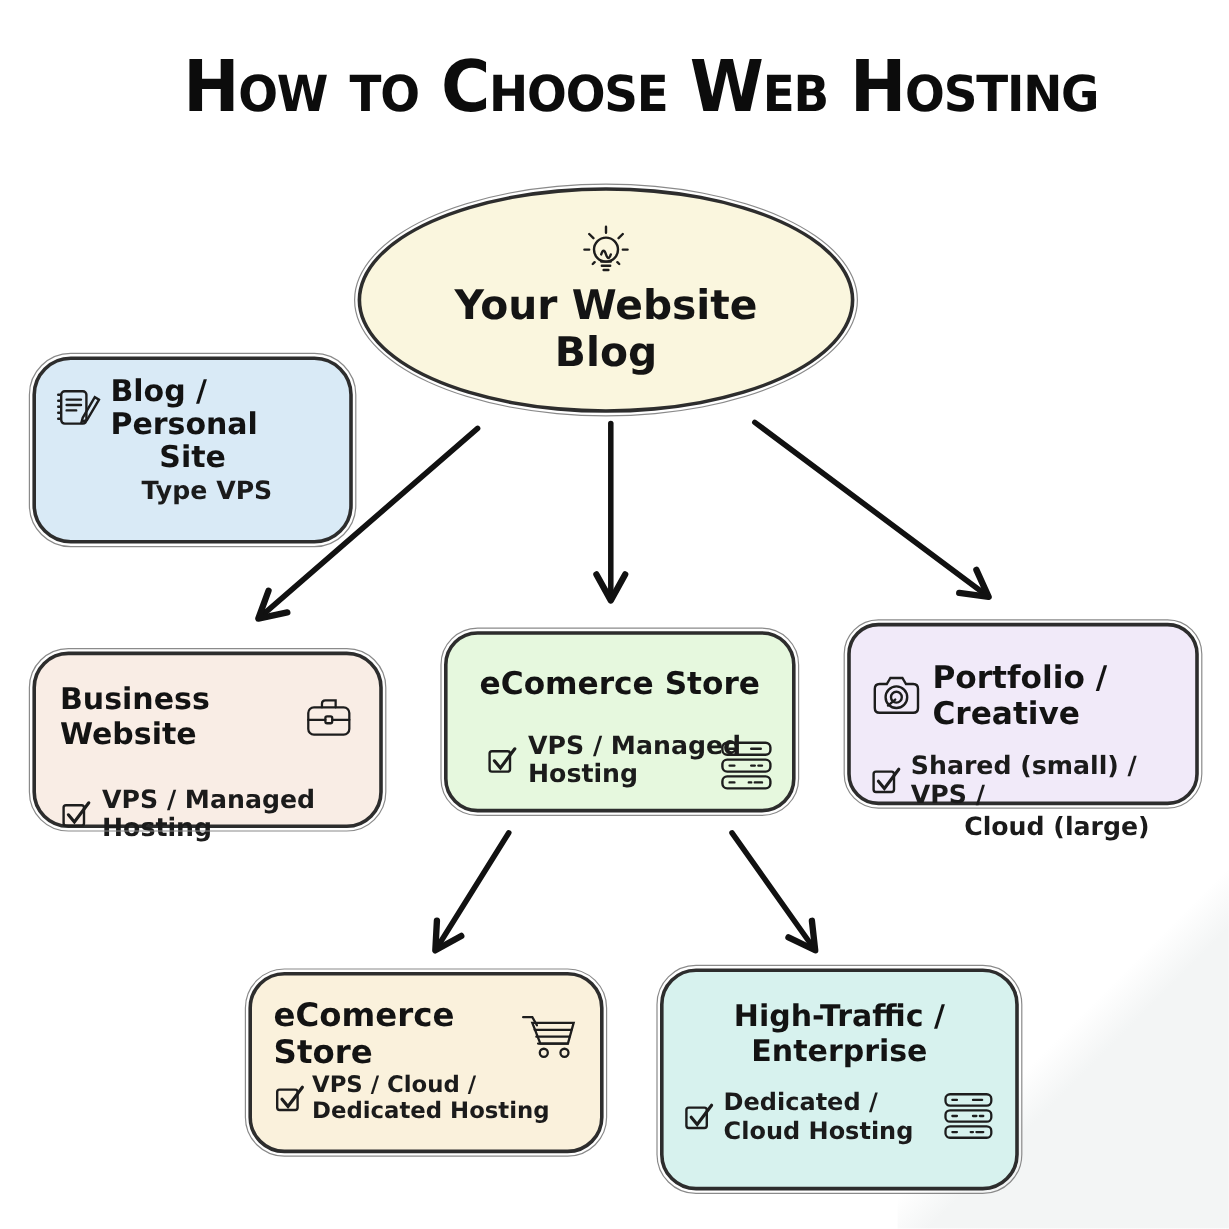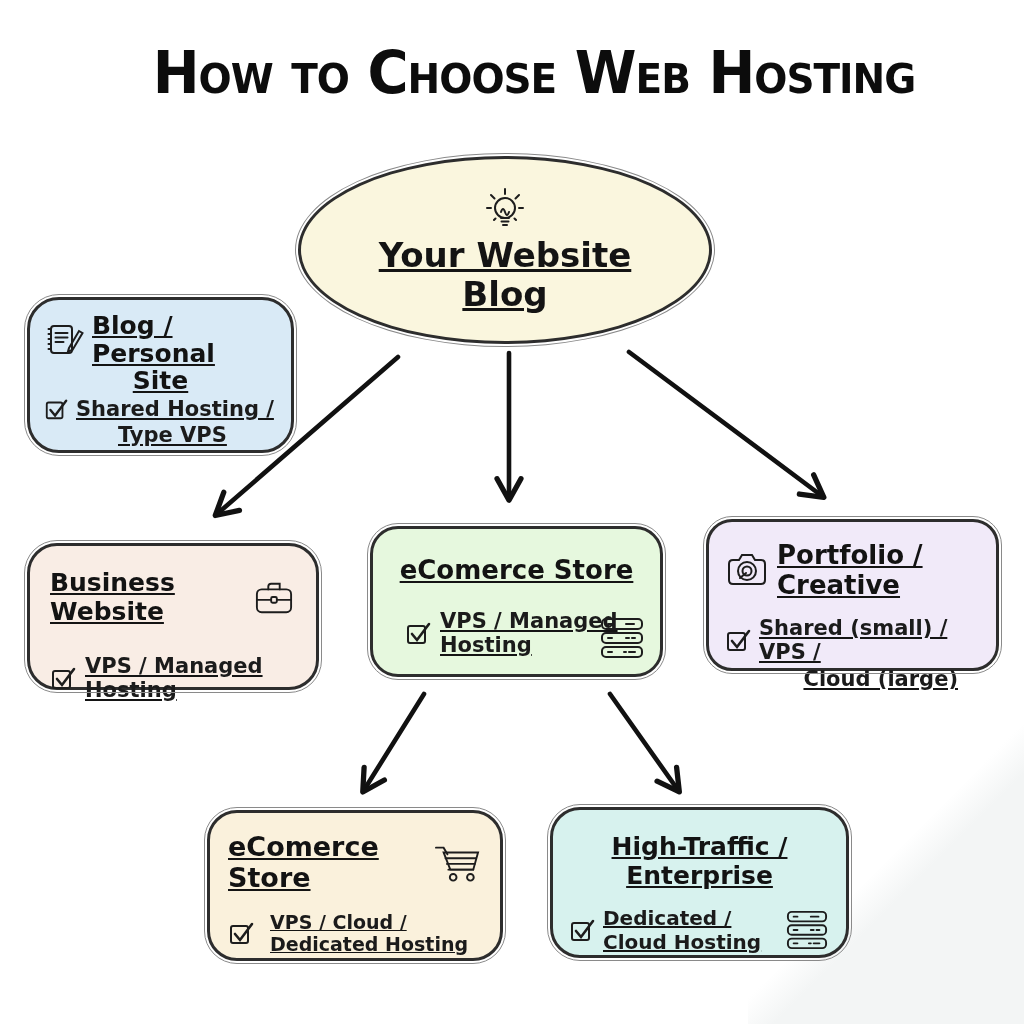--- a/index.html
+++ b/index.html
@@ -14,35 +14,35 @@
   }
   .title {
     position:absolute; top:40px; left:0; width:100%; margin:0;
     text-align:center; font-size:56px; font-weight:bold; font-variant:small-caps;
     letter-spacing:-1px; color:#0c0c0c; transform:scaleY(1.06);
   }
   .arrows { position:absolute; left:0; top:0; width:1024px; height:1024px; pointer-events:none; }
 
   .node {
     position:absolute; box-sizing:border-box;
-    border:3px solid #2d2d2d; outline:1.5px solid #8a8a8a; outline-offset:2.5px;text-decoration:underline;
+    border:3px solid #2d2d2d; outline:1.5px solid #8a8a8a; outline-offset:2.5px;
   }
   .ellipse {
     left:298px; top:156px; width:414px; height:188px; border-radius:50%;
     background:#FAF6DE; display:flex; flex-direction:column; align-items:center; justify-content:center;
   }
   .ellipse .label { font-size:34px; font-weight:bold; line-height:1.15; text-align:center; margin-top:2px; }
   .icon { flex:0 0 auto; }
 
   .box-blog      { left:27px;  top:297px; width:267px; height:156px; background:#D9EAF6; border-radius:32px; padding:12px 14px; }
   .box-business  { left:27px;  top:543px; width:292px; height:147px; background:#F9EDE5; border-radius:30px; padding:16px 20px; }
   .box-ecom-mid  { left:370px; top:526px; width:293px; height:151px; background:#E6F8DE; border-radius:28px; padding:14px 18px; }
   .box-portfolio { left:706px; top:519px; width:293px; height:152px; background:#F1EAF9; border-radius:26px; padding:14px 16px; }
   .box-ecom-bot  { left:207px; top:810px; width:296px; height:151px; background:#FAF1DC; border-radius:30px; padding:14px 18px; }
-  .box-enterprise{ left:550px; top:807px; width:299px; height:151px; background:#D7F2EE; border-radius:30px; padding:14px 16px; }
+  .box-enterprise{ left:550px; top:807px; width:299px; height:185px; background:#D7F2EE; border-radius:30px; padding:14px 16px; }
 
   .row { display:flex; align-items:center; }
   .node-title { font-weight:bold; color:#131313; }
   .rec { font-weight:bold; color:#1b1b1b; }
 
   .box-blog .row1 { gap:8px; }
   .box-blog .node-title { font-size:25px; line-height:1.1; }
   .box-blog .line2 { text-align:center; margin-top:0px; }
   .box-blog .row3 { gap:8px; margin-top:2px; }
   .box-blog .rec { font-size:21px; }
@@ -51,29 +51,29 @@
   .box-business .row1 { justify-content:space-between; margin-top:6px; }
   .box-business .node-title { font-size:25px; }
   .box-business .row2 { gap:9px; margin-top:28px; }
   .box-business .rec { font-size:21px; }
 
   .box-ecom-mid .node-title { font-size:26px; text-align:center; margin-top:12px; }
   .box-ecom-mid .row2 { gap:9px; margin-top:24px; padding-left:14px; }
   .box-ecom-mid .rec { font-size:21px; }
   .box-ecom-mid .servers { position:absolute; right:14px; bottom:14px; }
 
-  .box-portfolio .row1 { gap:8px; margin-top:4px;justify-content:space-between; }
+  .box-portfolio .row1 { gap:8px; margin-top:14px;justify-content:space-between; }
   .box-portfolio .node-title { font-size:26px; }
   .box-portfolio .row2 { gap:8px; margin-top:16px; }
   .box-portfolio .rec { font-size:21px; }
   .box-portfolio .line3 { text-align:right; padding-right:22px; margin-top:3px; }
 
   .box-ecom-bot .row1 { justify-content:center; gap:12px; margin-top:4px; }
   .box-ecom-bot .node-title { font-size:27px; }
-  .box-ecom-bot .row2 { gap:16px; margin-top:18px; }
+  .box-ecom-bot .row2 { gap:6px; }
   .box-ecom-bot .rec { font-size:19px; }
 
   .box-enterprise .node-title { font-size:25px; text-align:center; margin-top:8px; }
   .box-enterprise .row2 { gap:8px; margin-top:16px; }
   .box-enterprise .rec { font-size:20px; }
 </style>
 </head>
 <body>
 
 <div class="canvas">
@@ -116,27 +116,20 @@
         <g fill="none" stroke="#1d1d1d" stroke-width="2" stroke-linecap="round">
           <rect x="7" y="5" width="21" height="27" rx="3"></rect>
           <path d="M11.5 12 h12 M11.5 16.5 h12 M11.5 21 h8"></path>
           <path d="M4.5 8 h2 M4.5 13 h2 M4.5 18 h2 M4.5 23 h2 M4.5 28 h2"></path>
           <path d="M25 27 L35 10 l3.5 2 L28.5 29 l-4.5 1.5 z"></path>
         </g>
       </svg>
       <span class="node-title">Blog / Personal</span>
     </div>
     <div class="node-title line2">Site</div>
-    <div class="row row3">
-      <svg class="icon" width="24" height="24" viewBox="0 0 26 26">
-        <rect x="3" y="6" width="17" height="17" rx="2" fill="none" stroke="#1d1d1d" stroke-width="2"></rect>
-        <path d="M7 14 l5 6 L24 4" fill="none" stroke="#1d1d1d" stroke-width="2.6" stroke-linecap="round"></path>
-      </svg>
-      <span class="rec">Shared Hosting /</span>
-    </div>
     <div class="rec line4">Type VPS</div>
   </div>
 
   <div class="node box-business">
     <div class="row row1">
       <span class="node-title">Business Website</span>
       <svg class="icon" width="44" height="38" viewBox="0 0 46 40">
         <g fill="none" stroke="#1d1d1d" stroke-width="2" stroke-linecap="round">
           <path d="M17 12 v-3 q0 -3 3 -3 h6 q3 0 3 -0 q0 0 0 3 v3"></path>
           <rect x="5" y="12" width="36" height="24" rx="5"></rect>

